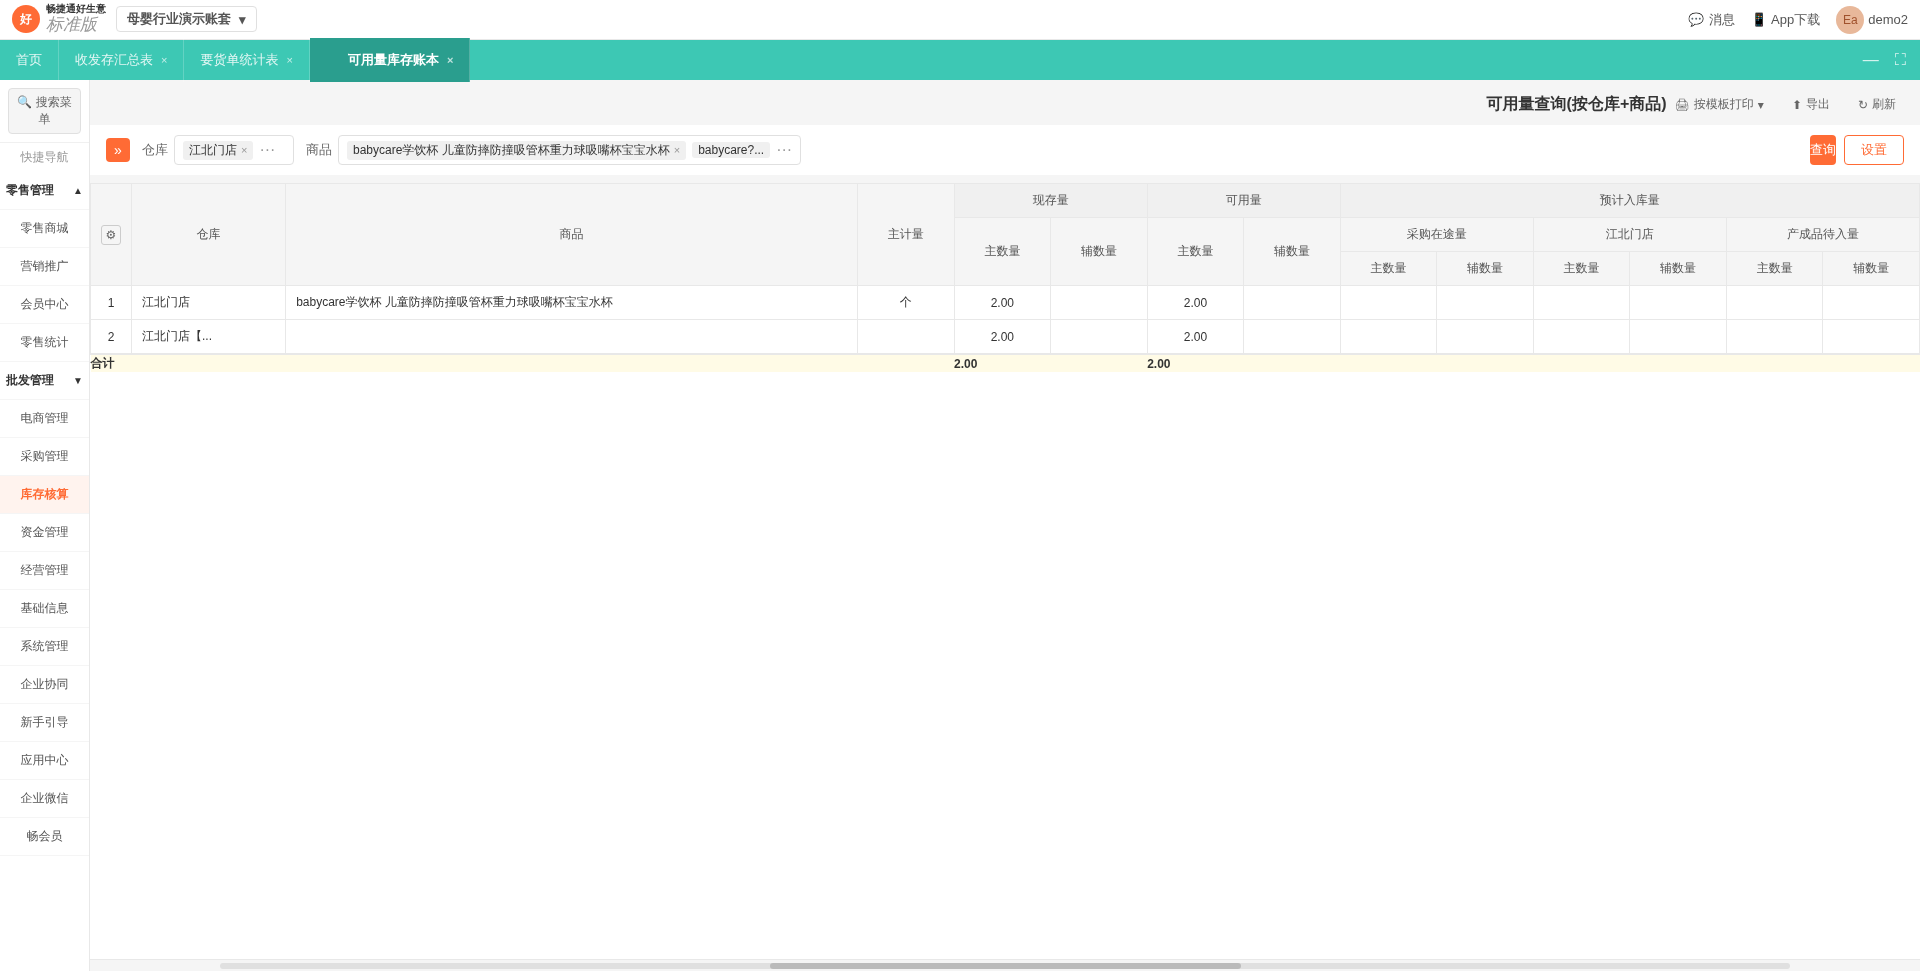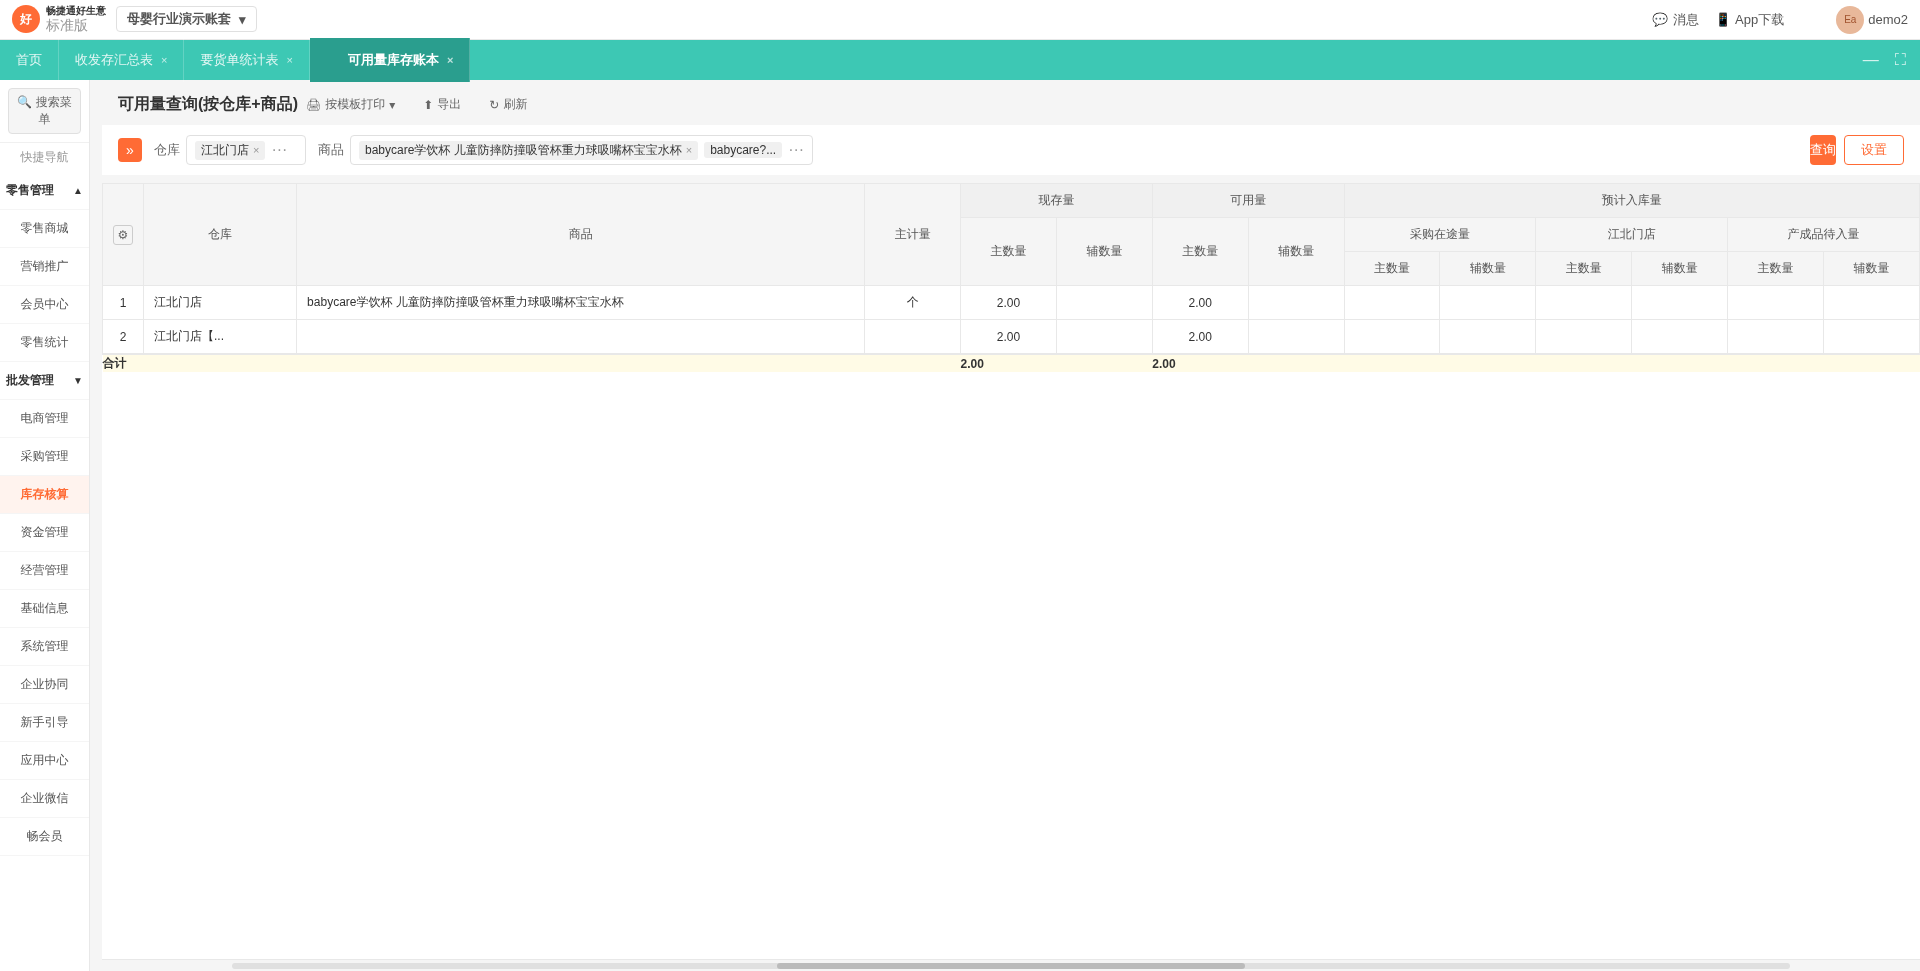--- a/index.html
+++ b/index.html
@@ -37,21 +37,21 @@
       color: #fff;
       font-size: 12px;
       font-weight: bold;
     }
     .logo-text {
       font-size: 12px;
       color: #666;
       line-height: 1.2;
     }
     .logo-text .main { color: #333; font-size: 10px; font-weight: bold; }
-    .logo-text .sub { color: #999; font-size: 14px; }
+    .logo-text .sub { color: #999; font-size: 17px; font-style: italic; }
     .industry-selector {
       display: flex;
       align-items: center;
       border: 1px solid #e0e0e0;
       border-radius: 4px;
       padding: 3px 10px;
       cursor: pointer;
       font-size: 13px;
       color: #555;
       gap: 8px;
@@ -72,23 +72,22 @@
       color: #555;
     }
     .avatar {
       width: 28px;
       height: 28px;
       border-radius: 50%;
       background: #e8b89a;
       display: flex;
       align-items: center;
       justify-content: center;
-      font-size: 10px;
+      font-size: 12px;
       color: #a0522d;
-      margin-left: 36px;
     }
 
     
     .nav-tabs {
       height: 40px;
       background: #3dc8b4;
       display: flex;
       align-items: center;
       flex-shrink: 0;
       padding-left: 0;
@@ -130,21 +129,20 @@
       cursor: pointer;
       font-size: 16px;
       padding: 4px;
     }
 
     
     .main-layout {
       display: flex;
       flex: 1;
       overflow: hidden;
-      gap: 12px;
     }
 
     
     .sidebar {
       width: 90px;
       background: #fff;
       border-right: 1px solid #e8e8e8;
       display: flex;
       flex-direction: column;
       overflow-y: auto;
@@ -206,21 +204,21 @@
       display: flex;
       flex-direction: column;
       overflow: hidden;
       background: #f5f5f5;
     }
     .page-header {
       background: #f5f5f5;
       padding: 12px 16px 8px;
       display: flex;
       align-items: center;
-      justify-content: flex-start;
+      justify-content: flex-end;
       flex-shrink: 0;
     }
     .page-title {
       font-size: 16px;
       font-weight: bold;
       color: #333;
     }
     .page-actions {
       display: flex;
       align-items: center;

